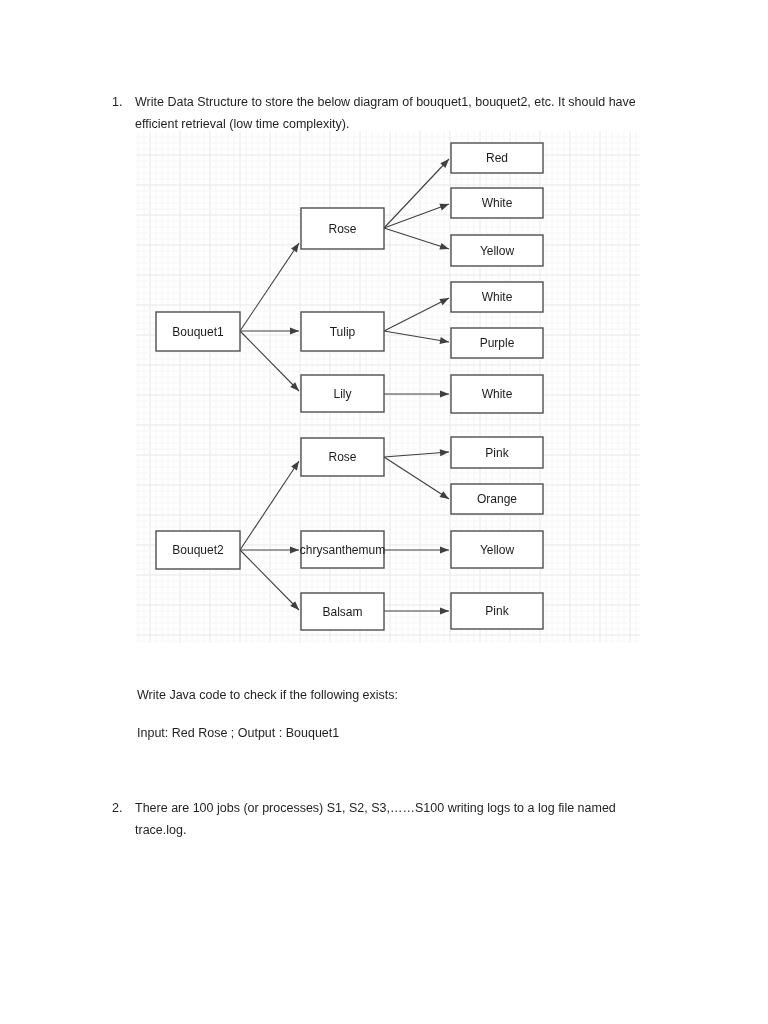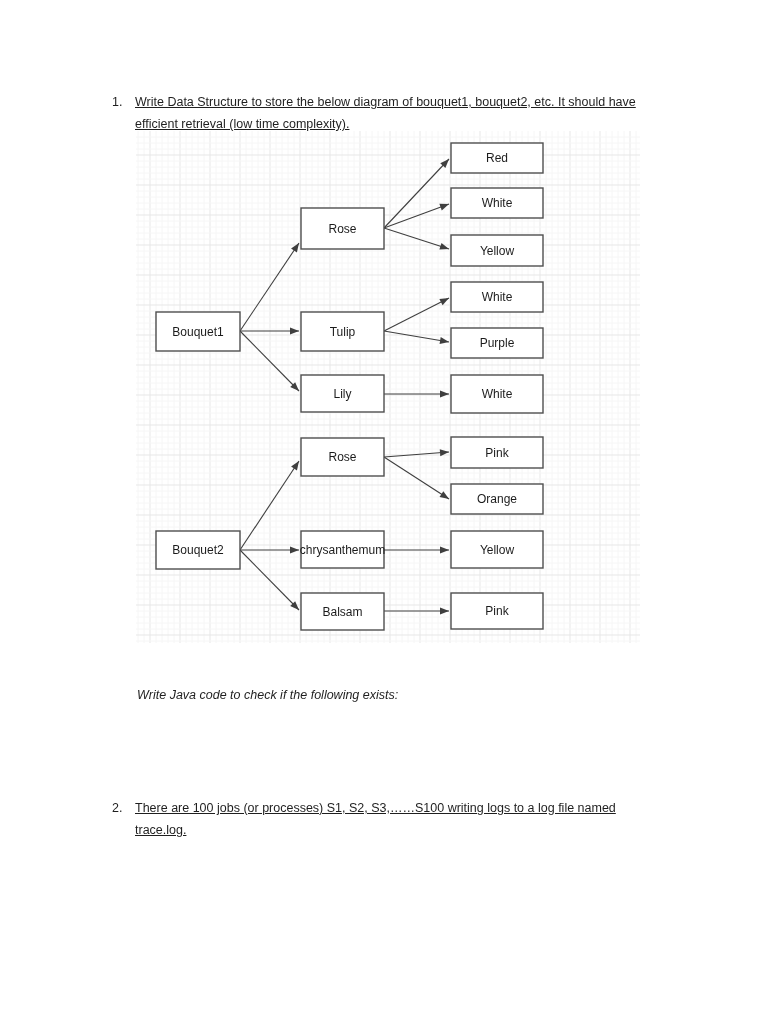--- a/index.html
+++ b/index.html
@@ -27,32 +27,30 @@
     font-size: 12.5px;
     line-height: 22px;
     color: #1f1f1f;
   }
   .qnum {
     flex: none;
     width: 23px;
   }
   .qtext {
     width: 525px;
-    text-decoration: underline;
   }
   .q1 { left: 112px; top: 91px;  width: 552px; }
   .q2 { left: 112px; top: 797px; width: 552px; }
 
   .para {
     position: absolute;
     font-size: 12.5px;
     line-height: 19px;
     color: #1f1f1f;
     white-space: nowrap;
-    font-style: italic;
   }
   .follow-intro { left: 137px; top: 686px; }
   .io1 { left: 137px; top: 724px; }
   .io2 { left: 137px; top: 742px; }
 
   .diagram {
     position: absolute;
     left: 136px; top: 131px;
     width: 504px; height: 512px;
   }
@@ -332,19 +330,20 @@
           <text x="497" y="553.5" text-anchor="middle" font-size="12" font-family="&quot;Liberation Sans&quot;, sans-serif" fill="#1c1c1c">Yellow</text>
         </g>
         <g>
           <rect x="451" y="593" width="92" height="36" fill="#ffffff" stroke="#4f4f4f" stroke-width="1.4"></rect>
           <text x="497" y="615" text-anchor="middle" font-size="12" font-family="&quot;Liberation Sans&quot;, sans-serif" fill="#1c1c1c">Pink</text>
         </g>
       </g>
   </svg>
 
   <div class="para follow-intro">Write Java code to check if the following exists:</div>
+  <div class="para io1">Input: Red Rose ; Output : Bouquet1</div>
 
   <div class="question q2">
     <span class="qnum">2.</span>
     <span class="qtext">There are 100 jobs (or processes) S1, S2, S3,……S100 writing logs to a log file named trace.log.</span>
   </div>
 
 </div>
 
 </body></html>

